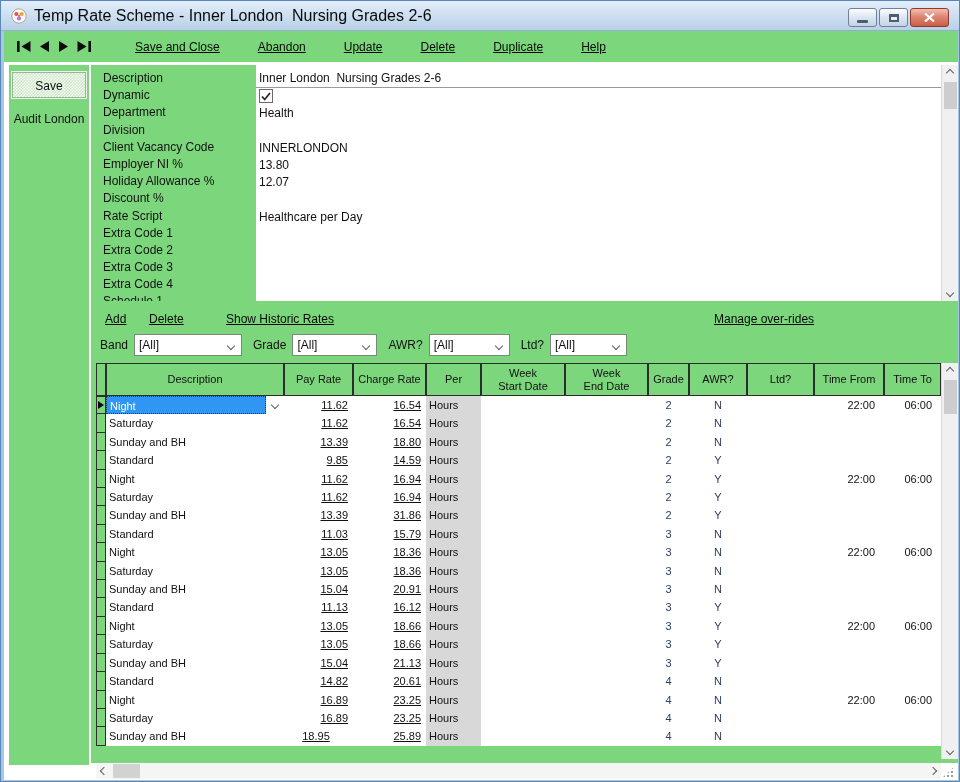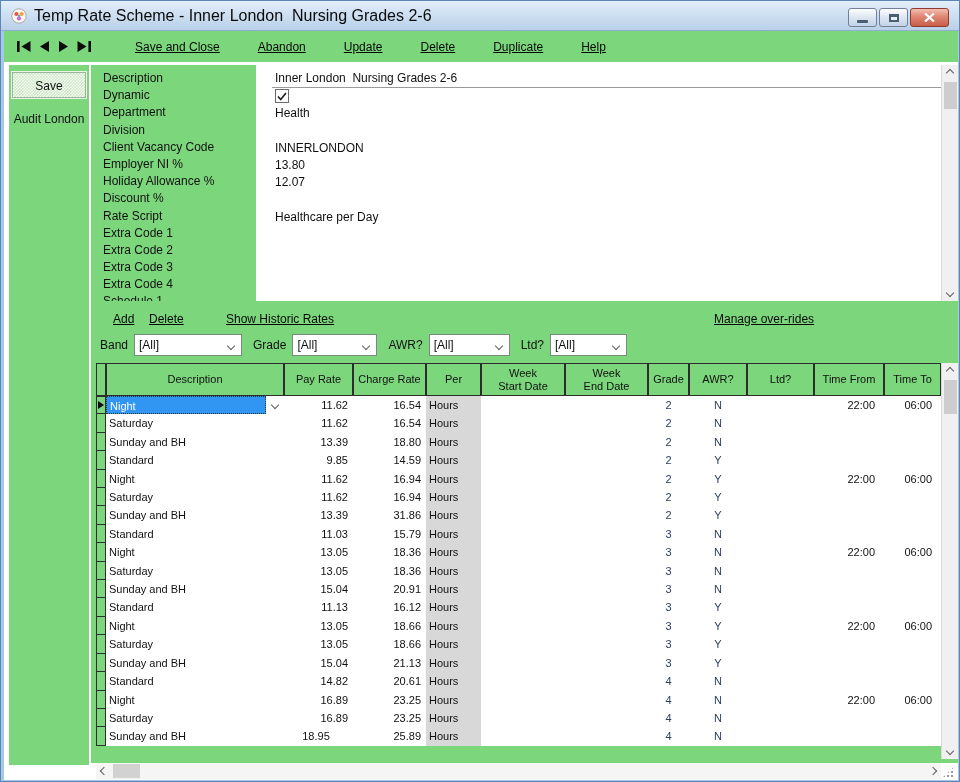--- a/index.html
+++ b/index.html
@@ -39,21 +39,21 @@
                      linear-gradient(45deg,#ffffff 25%,transparent 25%,transparent 75%,#ffffff 75%);
     background-size:3px 3px; background-position:0 0,1.5px 1.5px;
     border:1px solid #9ab49a; box-shadow:0 0 0 1px #e9f6e5; }
   .side-item.plain { margin-top:9px; }
 
   
   .form-panel { position:absolute; left:90px; top:64px; width:867px; height:236px; background:#fff; }
   .form-labels { position:absolute; left:0; top:0; width:165px; height:236px; background:#7cd67c;
     padding:6px 0 0 12px; overflow:hidden; }
   .form-labels .frow { height:17.2px; font-size:12px; line-height:15px; }
-  .form-values { position:absolute; left:165px; top:6px; right:17px; bottom:0; overflow:hidden;margin-left:16px; }
+  .form-values { position:absolute; left:165px; top:6px; right:17px; bottom:0; overflow:hidden; }
   .form-values .vrow { height:17.2px; font-size:12px; line-height:15px; padding-left:3px; position:relative; }
   .form-values .vrow.u { border-bottom:1px solid #9a9a9a; }
   .checkbox { width:14px; height:14px; border:1px solid #6a6a6a; background:#fff; display:flex;
     align-items:center; justify-content:center; margin-top:1px; }
 
   
   .vscroll { position:absolute; width:17px; background:#f0f0f0; border-left:1px solid #dadada; }
   .vscroll .thumb { position:absolute; left:2px; width:13px; background:#cdcdcd; }
   .hscroll { position:absolute; left:95px; top:762px; width:845px; height:16px; background:#f5f5f5; }
   .hscroll .thumb { position:absolute; left:17px; top:1px; width:27px; height:14px; background:#d2d2d2; }
@@ -84,21 +84,21 @@
     justify-content:center; text-align:center; white-space:pre-line; line-height:13px; }
   .gbody .grow { display:flex; height:18.42px; background:#fff; }
   .cell { overflow:hidden; white-space:pre; line-height:18.42px; }
   .gcell { background:#7cd67c; border:1px solid #2e2e2e; border-top:none; display:flex; align-items:center; justify-content:center; }
   .grow:first-child .gcell { border-top:1px solid #2e2e2e; }
   .rowarrow { width:0; height:0; border-left:6px solid #0c0c0c; border-top:4px solid transparent; border-bottom:4px solid transparent; }
   .c-desc { padding-left:3px; }
   .c-desc.selwrap { padding-left:0; display:flex; }
   .selwrap .sel { flex:1; background:#3096f2; color:#fff; border:1px dotted #233; padding-left:3px; }
   .selwrap .dd { width:18px; display:flex; align-items:center; justify-content:center; background:#fff; }
-  .c-pay, .c-charge { text-align:right; padding-right:5px; }
+  .c-pay, .c-charge { text-align:right; padding-right:5px;text-decoration:underline; }
   .c-per { background:#d8d8d8; padding-left:3px; }
   .c-grade, .c-awr { text-align:center; color:#2c3e5d; }
   .c-ltd { text-align:center; }
   .c-tf, .c-tt { text-align:right; padding-right:9px; }
 
   .grip { position:absolute; left:941px; top:765px; width:13px; height:12px;
     background-image:radial-gradient(#9a9a9a 1.1px, transparent 1.3px);
     background-size:4px 4px; clip-path:polygon(100% 0, 100% 100%, 0 100%); }
 </style>
 </head>
@@ -217,21 +217,21 @@
         </div>
       <div class="thumb" style="top:17px; height:27px;"></div>
       <div class="sc-btn" style="bottom:0;">
           <span class="chev down"></span>
         </div>
     </div>
   </div>
 
   <div class="lower-panel">
     <div class="links-row">
-      <span class="lnk" style="left:12px;">Add</span>
+      <span class="lnk" style="left:4px;">Add</span>
       <span class="lnk" style="left:48px;">Delete</span>
       <span class="lnk" style="left:125px;">Show Historic Rates</span>
       <span class="lnk" style="left:613px;">Manage over-rides</span>
     </div>
     <div class="filter-row" id="filter-row">
         <span class="flt-label">Band</span>
         <div class="combo" style="width: 108px;"><span>[All]</span><span class="chev down cv"></span></div>
         <span class="flt-label">Grade</span>
         <div class="combo" style="width: 85px;"><span>[All]</span><span class="chev down cv"></span></div>
         <span class="flt-label">AWR?</span>

